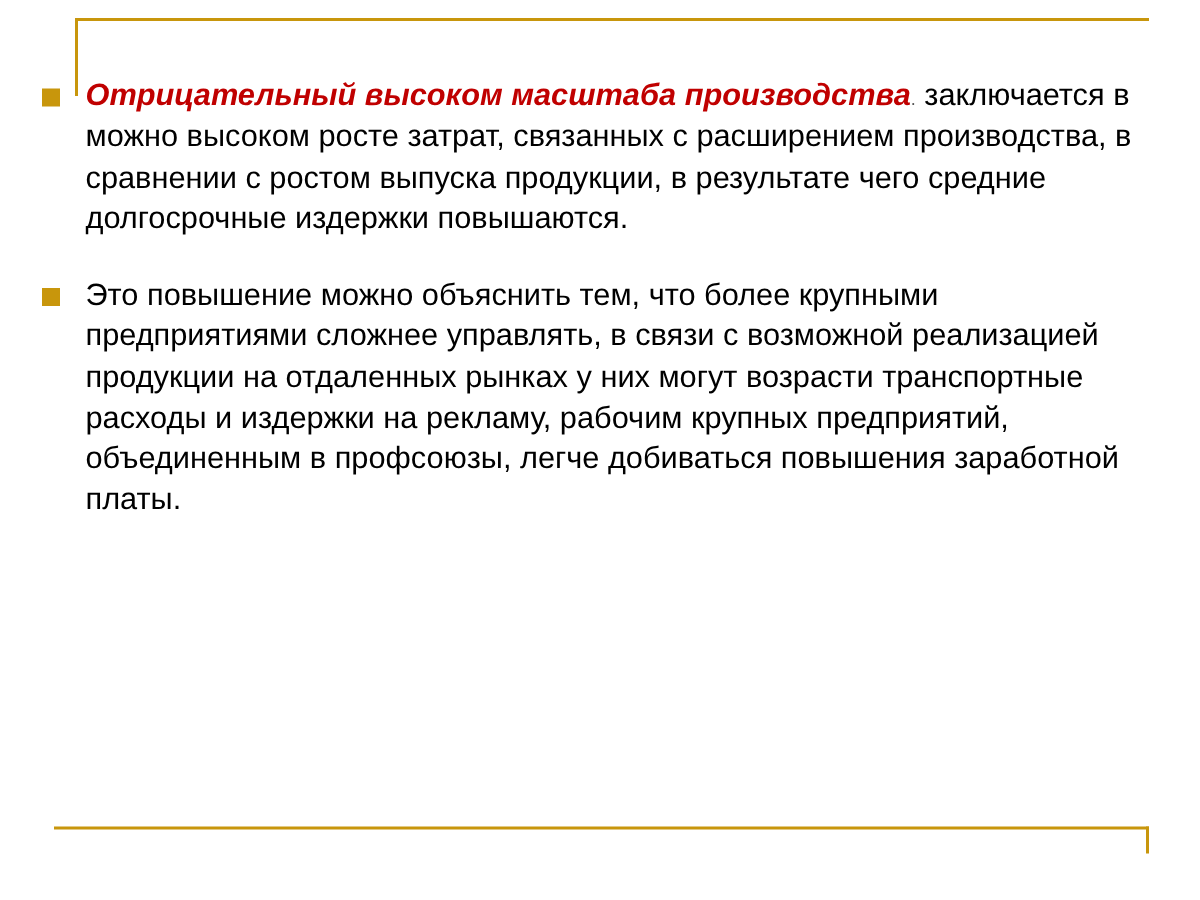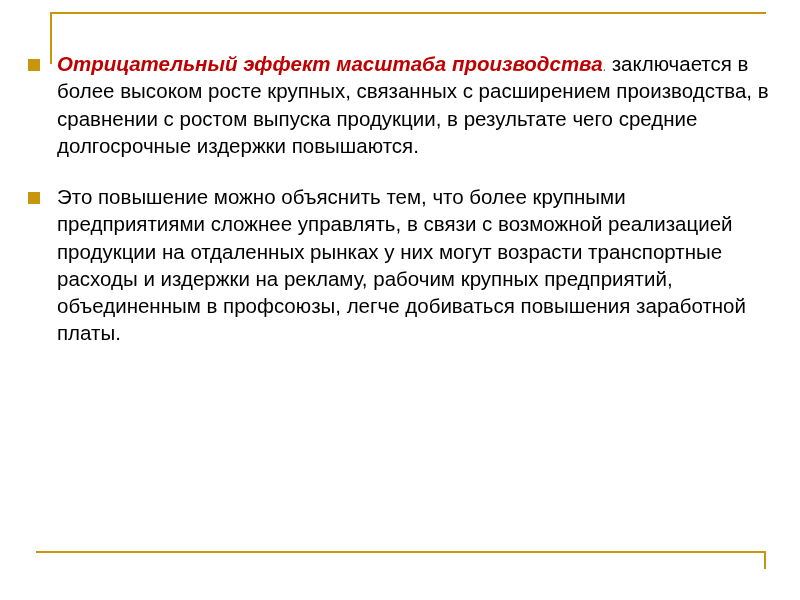--- a/index.html
+++ b/index.html
@@ -101,21 +101,21 @@
   <div class="line-top"></div>
   <div class="line-left"></div>
   <div class="line-bottom"></div>
   <div class="line-bottom-right-tick"></div>
 
   <div class="content">
 
     <div class="bullet-row">
       <span class="bullet-marker"></span>
       <div class="bullet-text">
-        <span class="accent-term">Отрицательный эффект масштаба производства</span><span class="trailing-dot">.</span><span> заключается в более высоком росте крупных, связанных с расширением производства, в сравнении с ростом выпуска продукции, в результате чего средние долгосрочные издержки повышаются.</span>
+        <span class="accent-term">Отрицательный высоком масштаба производства</span><span class="trailing-dot">.</span><span> заключается в можно высоком росте затрат, связанных с расширением производства, в сравнении с ростом выпуска продукции, в результате чего средние долгосрочные издержки повышаются.</span>
       </div>
     </div>
 
     <div class="bullet-row para-2">
       <span class="bullet-marker"></span>
       <div class="bullet-text">
         <span>Это повышение можно объяснить тем, что более крупными предприятиями сложнее управлять, в связи с возможной реализацией продукции на отдаленных рынках у них могут возрасти транспортные расходы и издержки на рекламу, рабочим крупных предприятий, объединенным в профсоюзы, легче добиваться повышения заработной платы.</span>
       </div>
     </div>
 

